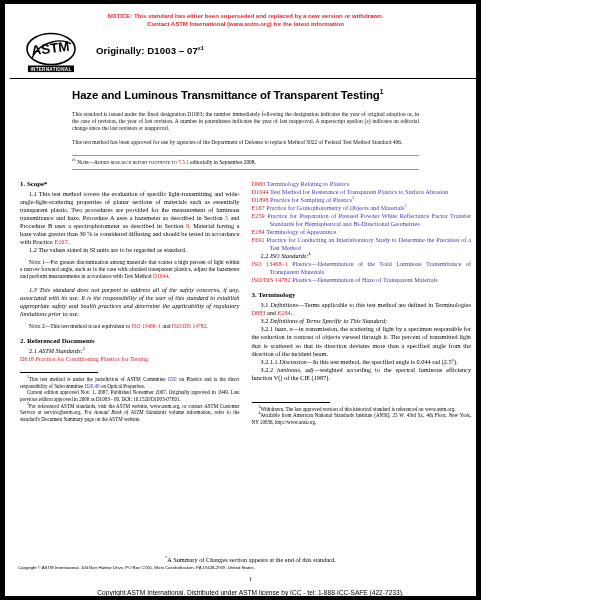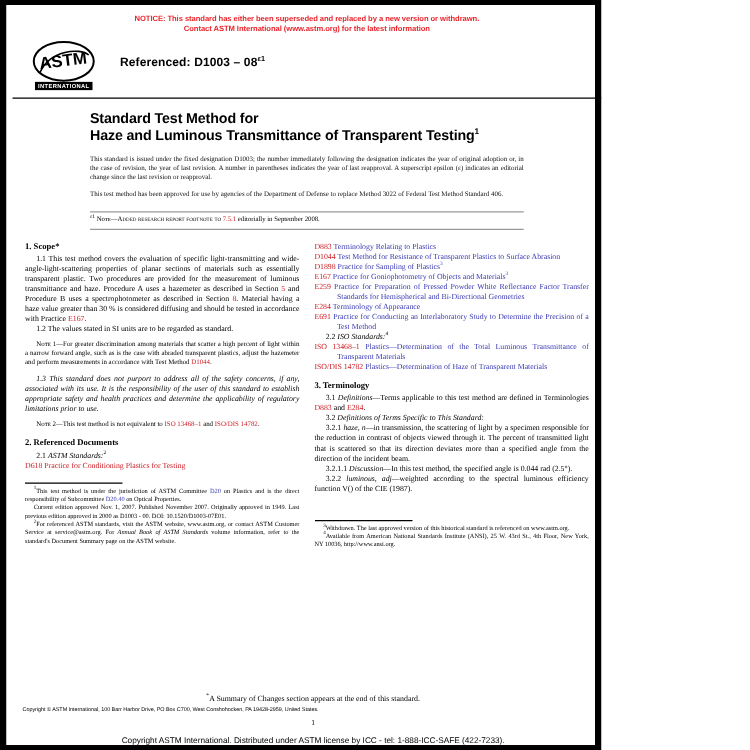--- a/index.html
+++ b/index.html
@@ -226,30 +226,29 @@
         <div class="logo">
           <svg width="58" height="44" viewBox="0 0 58 44">
             <ellipse cx="27" cy="17" rx="24" ry="15.5" fill="none" stroke="#000" stroke-width="1.6"></ellipse>
             <path d="M8 26 C 16 8, 40 6, 47 12" fill="none" stroke="#000" stroke-width="1.3"></path>
             <text x="27" y="21" font-family="Liberation Sans, sans-serif" font-size="13.5" font-weight="bold" text-anchor="middle" fill="#000" transform="rotate(-7 27 21)">ASTM</text>
             <rect x="4" y="33.5" width="46" height="6.6" fill="#000"></rect>
             <text x="27" y="38.8" font-family="Liberation Sans, sans-serif" font-size="4.6" font-weight="bold" text-anchor="middle" fill="#fff" letter-spacing="0.3">INTERNATIONAL</text>
           </svg>
         </div>
         <div class="designation">
-          <span>Referenced:</span>
-          <span>D1003 – 08</span><sup>ε1</sup>
+          <span>Originally:</span>
+          <span>D1003 – 07</span><sup>ε1</sup>
         </div>
       </div>
 
       <div class="hrule"></div>
 
       <div class="titleblock">
         <div class="title">
-          <div>Standard Test Method for</div>
           <div><span>Haze and Luminous Transmittance of Transparent Testing</span><sup>1</sup></div>
         </div>
         <div class="lede">This standard is issued under the fixed designation D1003; the number immediately following the designation indicates the year of original adoption or, in the case of revision, the year of last revision. A number in parentheses indicates the year of last reapproval. A superscript epsilon (ε) indicates an editorial change since the last revision or reapproval.</div>
         <div class="lede">This test method has been approved for use by agencies of the Department of Defense to replace Method 3022 of Federal Test Method Standard 406.</div>
         <div class="epsilon-note">
           <sup>ε1</sup>
           <span class="sc">Nᴏᴛᴇ—Added research report footnote to </span><span class="lnk">7.5.1</span><span> editorially in September 2008.</span>
         </div>
       </div>
 

